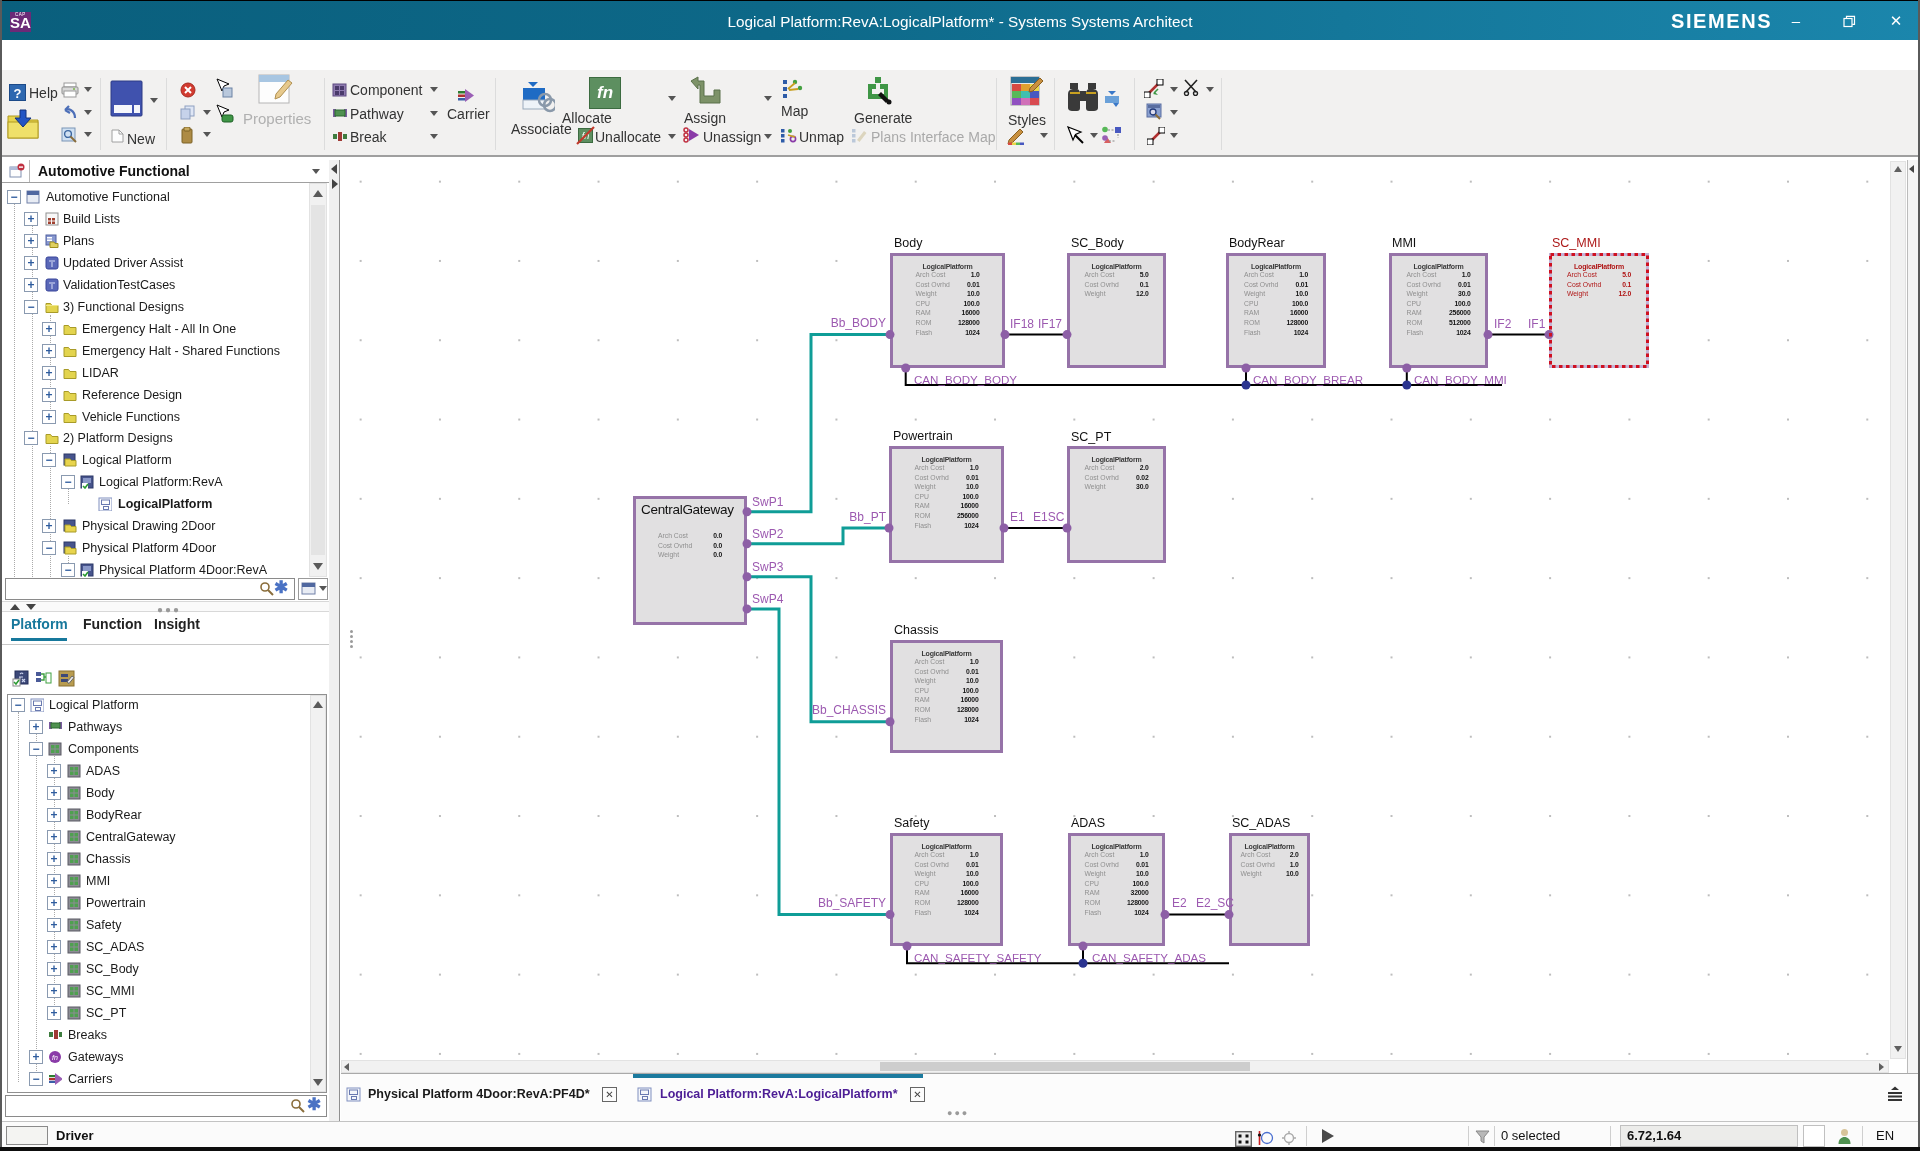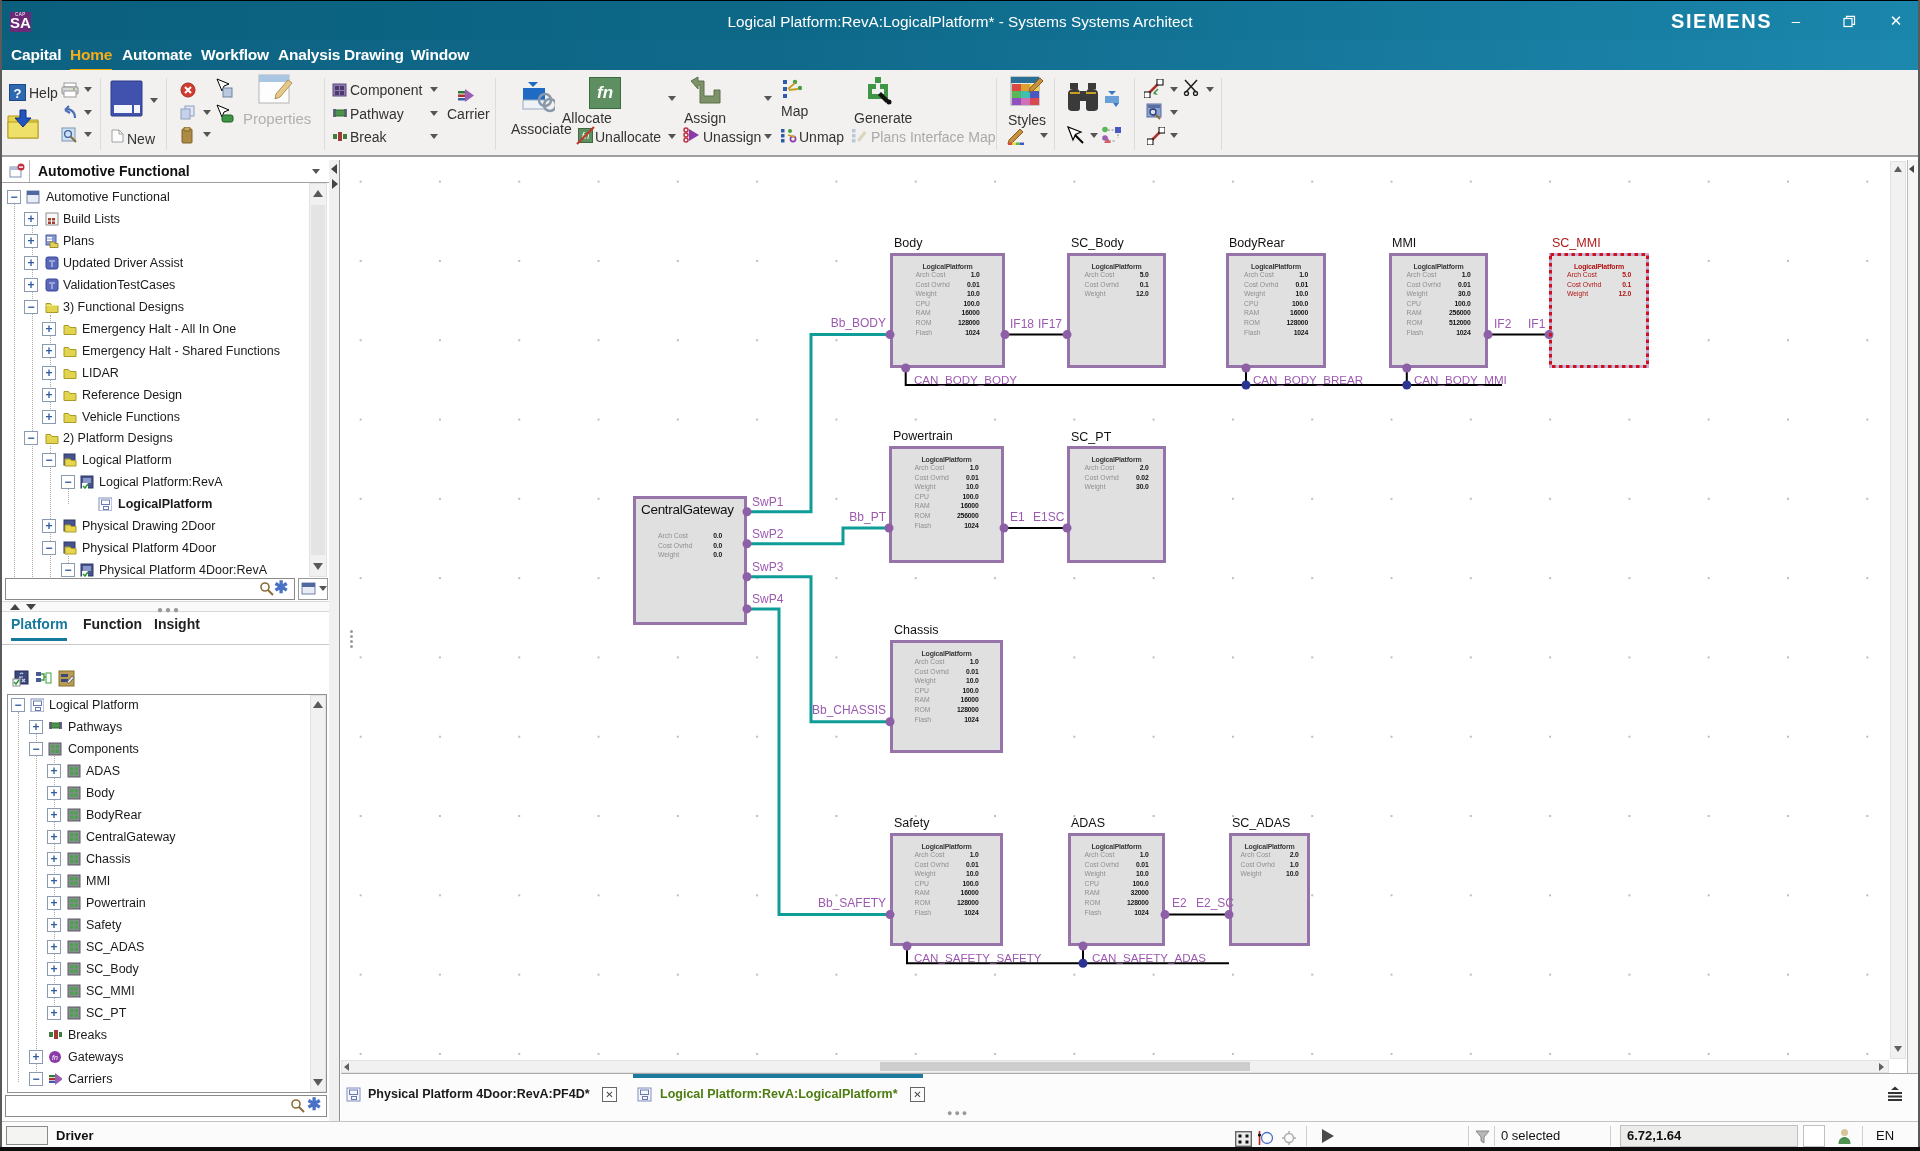--- a/index.html
+++ b/index.html
@@ -74,29 +74,20 @@
     <div id="wtitle">Logical Platform:RevA:LogicalPlatform* - Systems Systems Architect</div>
     <div id="siemens">SIEMENS</div>
     <div class="wbtn" style="left:1786px;width:20px">–</div>
     <svg class="abs" style="left:1843px;top:14px" width="13" height="13" viewBox="0 0 13 13">
         <rect x="1" y="3.5" width="8" height="8" fill="none" stroke="#fff" stroke-width="1.2"></rect>
         <path d="M3.5 3.5 v-2.2 h8 v8 h-2.2" fill="none" stroke="#fff" stroke-width="1.2"></path>
       </svg>
     <div class="wbtn" style="left:1886px;width:20px">✕</div>
   </div>
 
-  <div id="menubar">
-    <div class="mi" style="left:11px">Capital</div>
-    <div class="mi" id="mi-home" style="left:70px">Home</div>
-    <div class="mi" style="left:122px">Automate</div>
-    <div class="mi" style="left:201px">Workflow</div>
-    <div class="mi" style="left:278px">Analysis</div>
-    <div class="mi" style="left:344px">Drawing</div>
-    <div class="mi" style="left:411px">Window</div>
-  </div>
 
   <div id="ribbon">
     <div class="rsep" style="left:100px"></div>
       <div class="rsep" style="left:166px"></div>
     <div class="rsep" style="left:324px"></div>
       <div class="rsep" style="left:495px"></div>
     <div class="rsep" style="left:996px"></div>
       <div class="rsep" style="left:1054px"></div>
     <div class="rsep" style="left:1134px"></div>
       <div class="rsep" style="left:1221px"></div>
@@ -1175,21 +1166,21 @@
         <rect x="5.5" y="9.5" width="5" height="3" fill="none" stroke="#6a7ab0"></rect>
       </svg>
     <div class="abs" style="left:27px;top:13px;font-size:12.5px;font-weight:bold;color:#1a1a1a">Physical Platform 4Door:RevA:PF4D*</div>
     <div class="abs" style="left:261px;top:13px;width:15px;height:15px;border:1px solid #666;color:#444;font-size:10px;text-align:center;line-height:14px">✕</div>
     <div class="abs" style="left:292px;top:0;width:290px;height:4px;background:#1b7a9e"></div>
     <svg class="abs" style="left:296px;top:13px" width="15" height="15">
         <rect x="1" y="1" width="13" height="13" fill="#f4f6fa" stroke="#8090c0"></rect>
         <rect x="3.5" y="3" width="8" height="4.5" fill="none" stroke="#6a7ab0"></rect>
         <rect x="5.5" y="9.5" width="5" height="3" fill="none" stroke="#6a7ab0"></rect>
       </svg>
-    <div class="abs" style="left:319px;top:13px;font-size:12.5px;font-weight:bold;color:#4d7c0f">Logical Platform:RevA:LogicalPlatform*</div>
+    <div class="abs" style="left:319px;top:13px;font-size:12.5px;font-weight:bold;color:#4c1d95">Logical Platform:RevA:LogicalPlatform*</div>
     <div class="abs" style="left:569px;top:13px;width:15px;height:15px;border:1px solid #666;color:#444;font-size:10px;text-align:center;line-height:14px">✕</div>
     <div class="abs" style="left:606px;top:34px;color:#9a9a9a;font-size:9px;letter-spacing:2px">●●●</div>
     <svg class="abs" style="left:1545px;top:12px" width="18" height="16" viewBox="0 0 18 16">
         <path d="M5 4 l4 -3.5 4 3.5z" fill="#333"></path>
         <rect x="2" y="6" width="14" height="2" fill="#333"></rect>
         <rect x="2" y="9.5" width="14" height="2" fill="#333"></rect>
         <rect x="2" y="13" width="14" height="2" fill="#333"></rect>
       </svg>
   </div>
 

